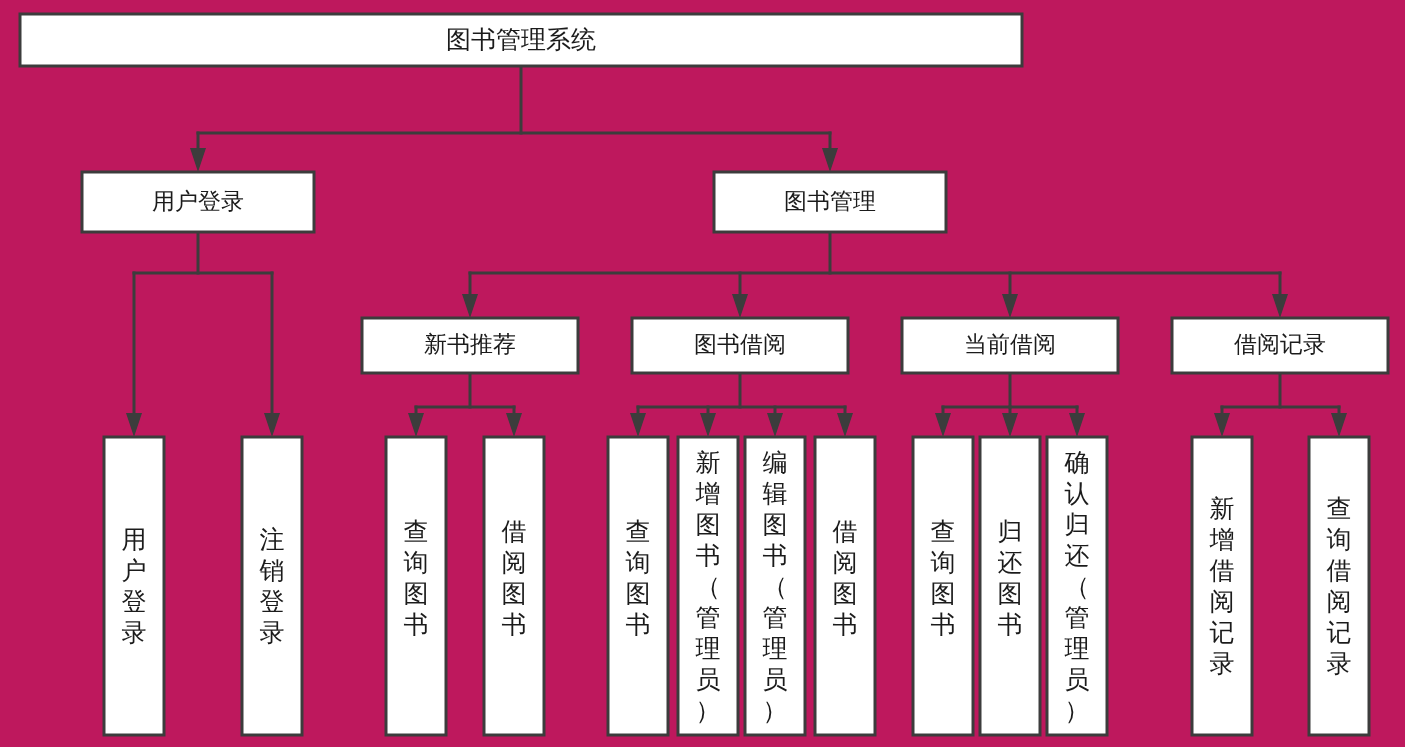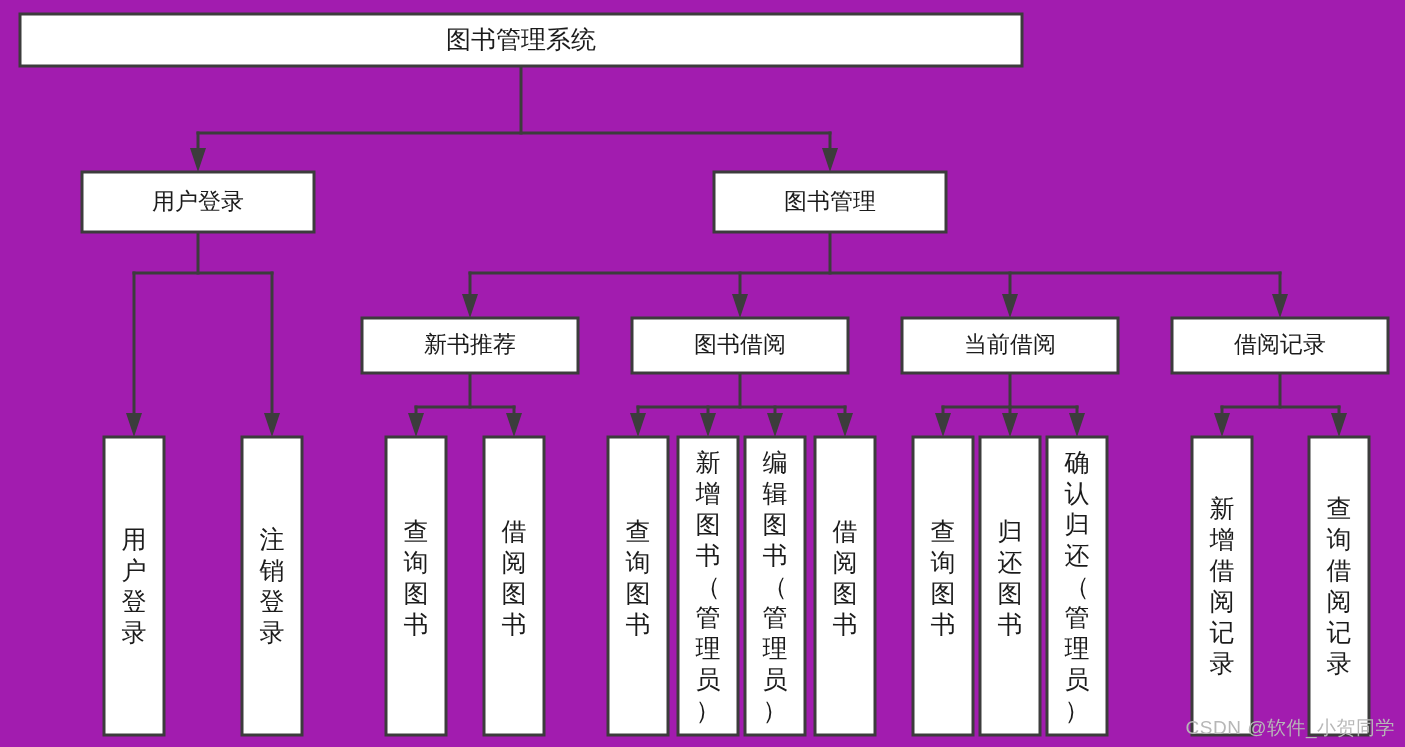--- a/index.html
+++ b/index.html
@@ -1,20 +1,20 @@
 <!DOCTYPE html>
 <html><head>
 <meta charset="utf-8">
 <style>
   html,body{margin:0;padding:0;background:#ffffff;}
   body{
     font-family:"Liberation Sans","DejaVu Sans",sans-serif;
     width:1405px;height:747px;overflow:hidden;
   }
-  #stage{position:relative;width:1405px;height:747px;background:#a21caf;}
+  #stage{position:relative;width:1405px;height:747px;background:#be185d;}
   svg#diagram{position:absolute;left:0;top:0;width:1405px;height:747px;}
   .nodebox{fill:#ffffff;stroke:#3c3c3c;stroke-width:3;}
   .conn{stroke:#3c3c3c;stroke-width:3;fill:none;stroke-linecap:square;}
   .arrowhead{fill:#3c3c3c;stroke:none;}
   .lbl{
     font-family:"Liberation Sans","DejaVu Sans",sans-serif;
     fill:#1b1b1b;font-size:23px;text-anchor:middle;
     dominant-baseline:middle;
   }
   .lbl-top{font-size:25px;}
@@ -181,14 +181,13 @@
       <rect class="nodebox" x="1192" y="437" width="60" height="298"></rect>
       <text class="vlbl" x="1222"><tspan x="1222" y="517.18">新</tspan><tspan x="1222" y="548.18">增</tspan><tspan x="1222" y="579.18">借</tspan><tspan x="1222" y="610.18">阅</tspan><tspan x="1222" y="641.18">记</tspan><tspan x="1222" y="672.18">录</tspan></text>
     </g>
     <g>
       <rect class="nodebox" x="1309" y="437" width="60" height="298"></rect>
       <text class="vlbl" x="1339"><tspan x="1339" y="517.18">查</tspan><tspan x="1339" y="548.18">询</tspan><tspan x="1339" y="579.18">借</tspan><tspan x="1339" y="610.18">阅</tspan><tspan x="1339" y="641.18">记</tspan><tspan x="1339" y="672.18">录</tspan></text>
     </g>
 
   </svg>
 
-  <div class="watermark">CSDN @软件_小贺同学</div>
 </div>
 
 </body></html>

